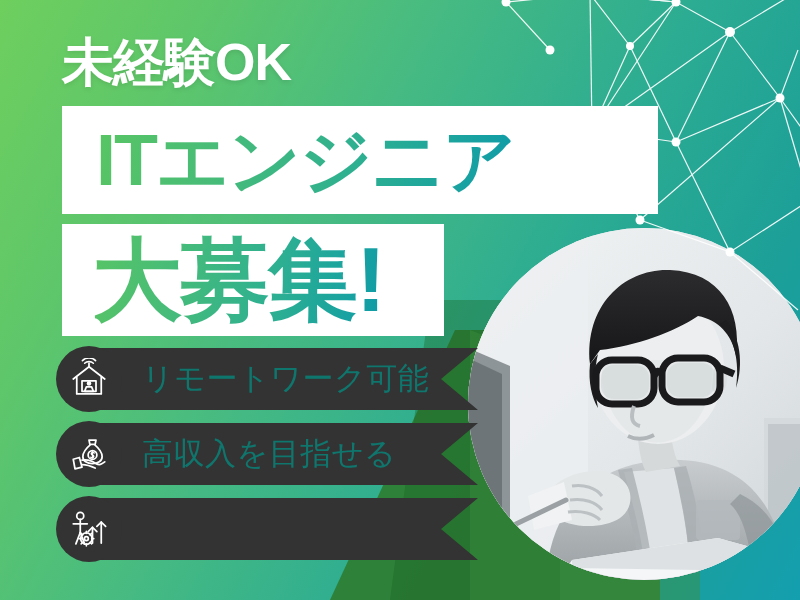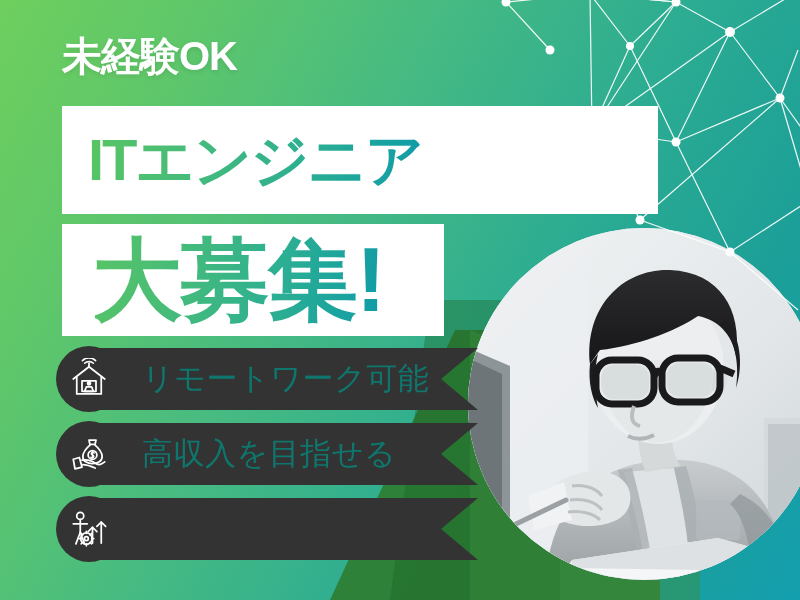--- a/index.html
+++ b/index.html
@@ -49,47 +49,47 @@
     border-radius:50%;
     overflow:hidden;
     background:#e9ecee;
   }
   .photo-circle .photo-svg { display:block; width:100%; height:100%; }
 
   
   .kicker {
     position:absolute;
     left:62px; top:36px;
-    font-size:40px;
+    font-size:52px;
     font-weight:bold;
     color:#ffffff;
     letter-spacing:-1px;
     line-height:1;
     white-space:nowrap;
     text-shadow:0 2px 5px rgba(0,0,0,.10);
   }
 
   
   .headline-box {
     position:absolute;
     background:#ffffff;
     display:flex;
     align-items:center;
     overflow:hidden;
   }
   .headline-box-1 { left:62px; top:106px;  width:596px; height:108px; }
   .headline-box-2 { left:62px; top:224px;  width:382px; height:112px;text-align:center; }
 
   .headline-text {
-    font-size:58px;
+    font-size:72px;
     font-weight:bold;
     line-height:1;
     letter-spacing:-2px;
     white-space:nowrap;
-    padding-left:26px;
+    padding-left:34px;
     background:linear-gradient(100deg, #5DC75D 0%, #47BC79 35%, #2BAE93 68%, #0E9BA8 100%);
     -webkit-background-clip:text;
     background-clip:text;
     color:transparent;
     -webkit-text-fill-color:transparent;
   }
   .headline-box-2 .headline-text { font-size:90px; padding-left:30px; }
 
   
   .features {

